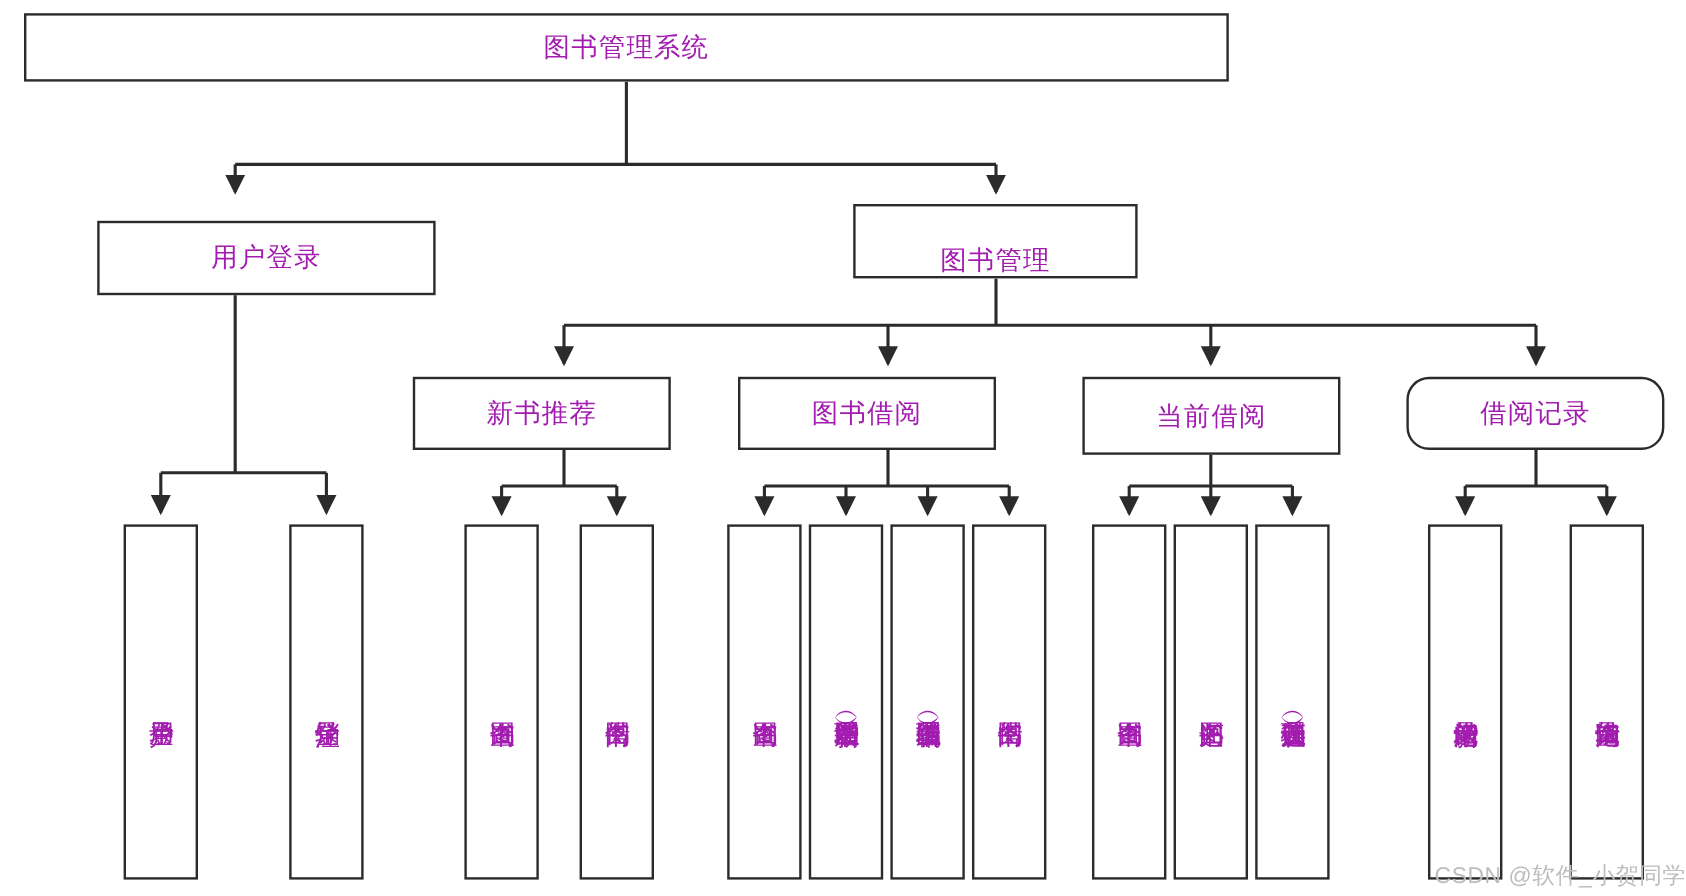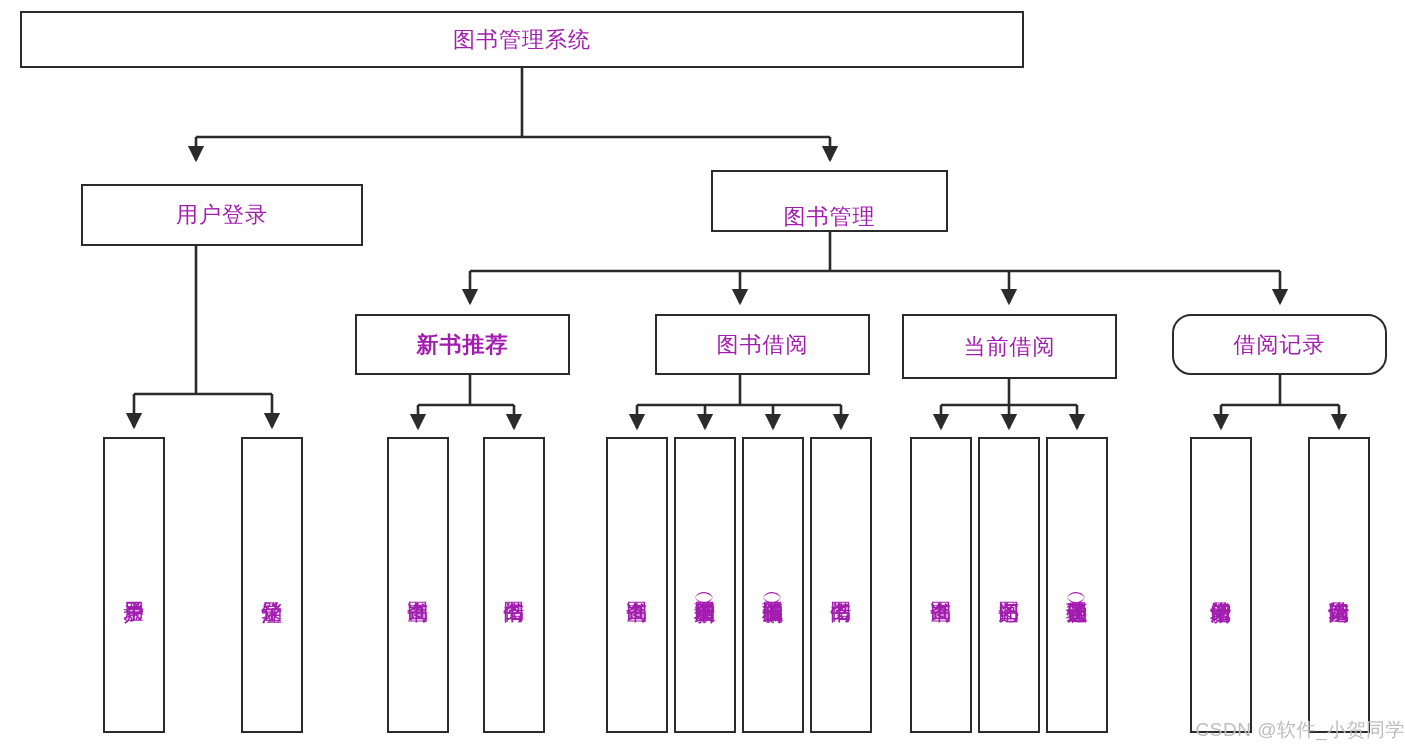--- a/index.html
+++ b/index.html
@@ -128,25 +128,25 @@
   </div>
 
   <div class="node h" style="left:81px; top:184px; width:282px; height:62px;">
     <span class="lbl">用户登录</span>
   </div>
 
   <div class="node h" style="left:711px; top:170px; width:237px; height:62px;align-items:flex-end;">
     <span class="lbl">图书管理</span>
   </div>
 
-  <div class="node h" style="left:355px; top:314px; width:215px; height:61px;font-weight:bold;">
+  <div class="node h" style="left:344px; top:314px; width:215px; height:61px;">
     <span class="lbl">新书推荐</span>
   </div>
 
-  <div class="node h" style="left:655px; top:314px; width:215px; height:61px;">
+  <div class="node h" style="left:615px; top:314px; width:215px; height:61px;">
     <span class="lbl">图书借阅</span>
   </div>
 
   <div class="node h" style="left:902px; top:314px; width:215px; height:65px;">
     <span class="lbl">当前借阅</span>
   </div>
 
   <div class="node h" style="left:1172px; top:314px; width:215px; height:61px;border-radius:19px;">
     <span class="lbl">借阅记录</span>
   </div>

